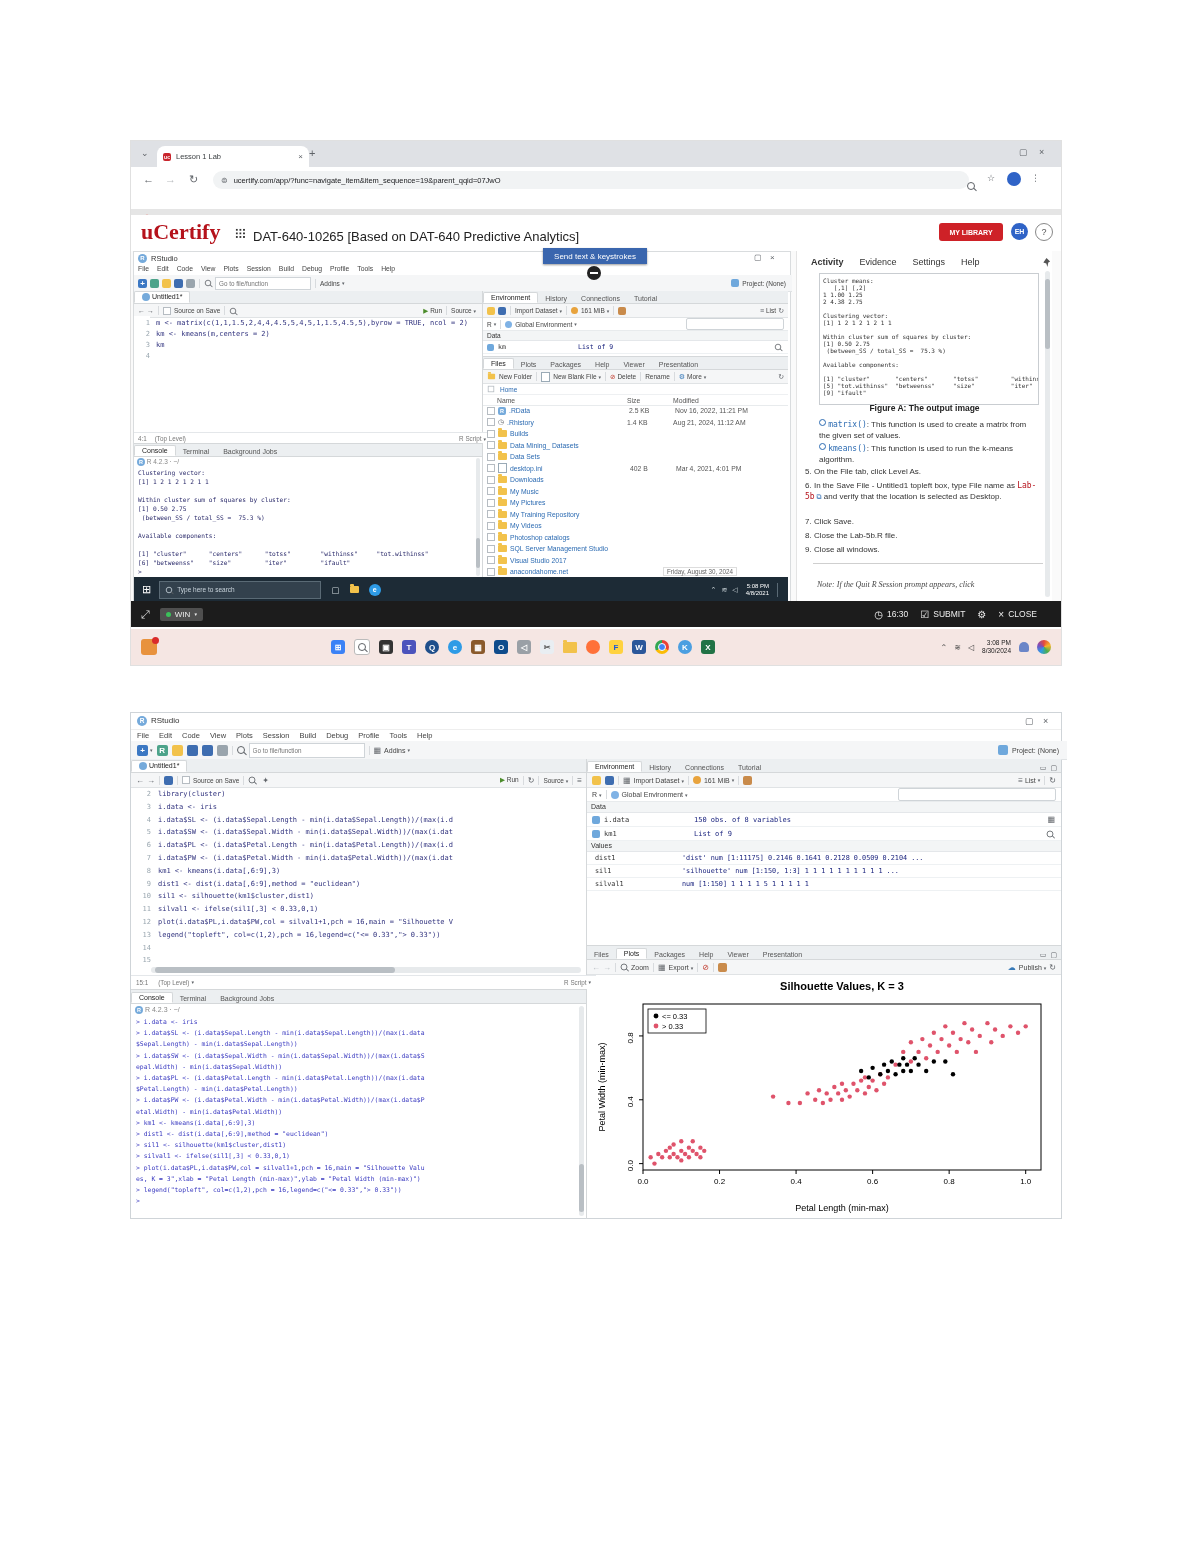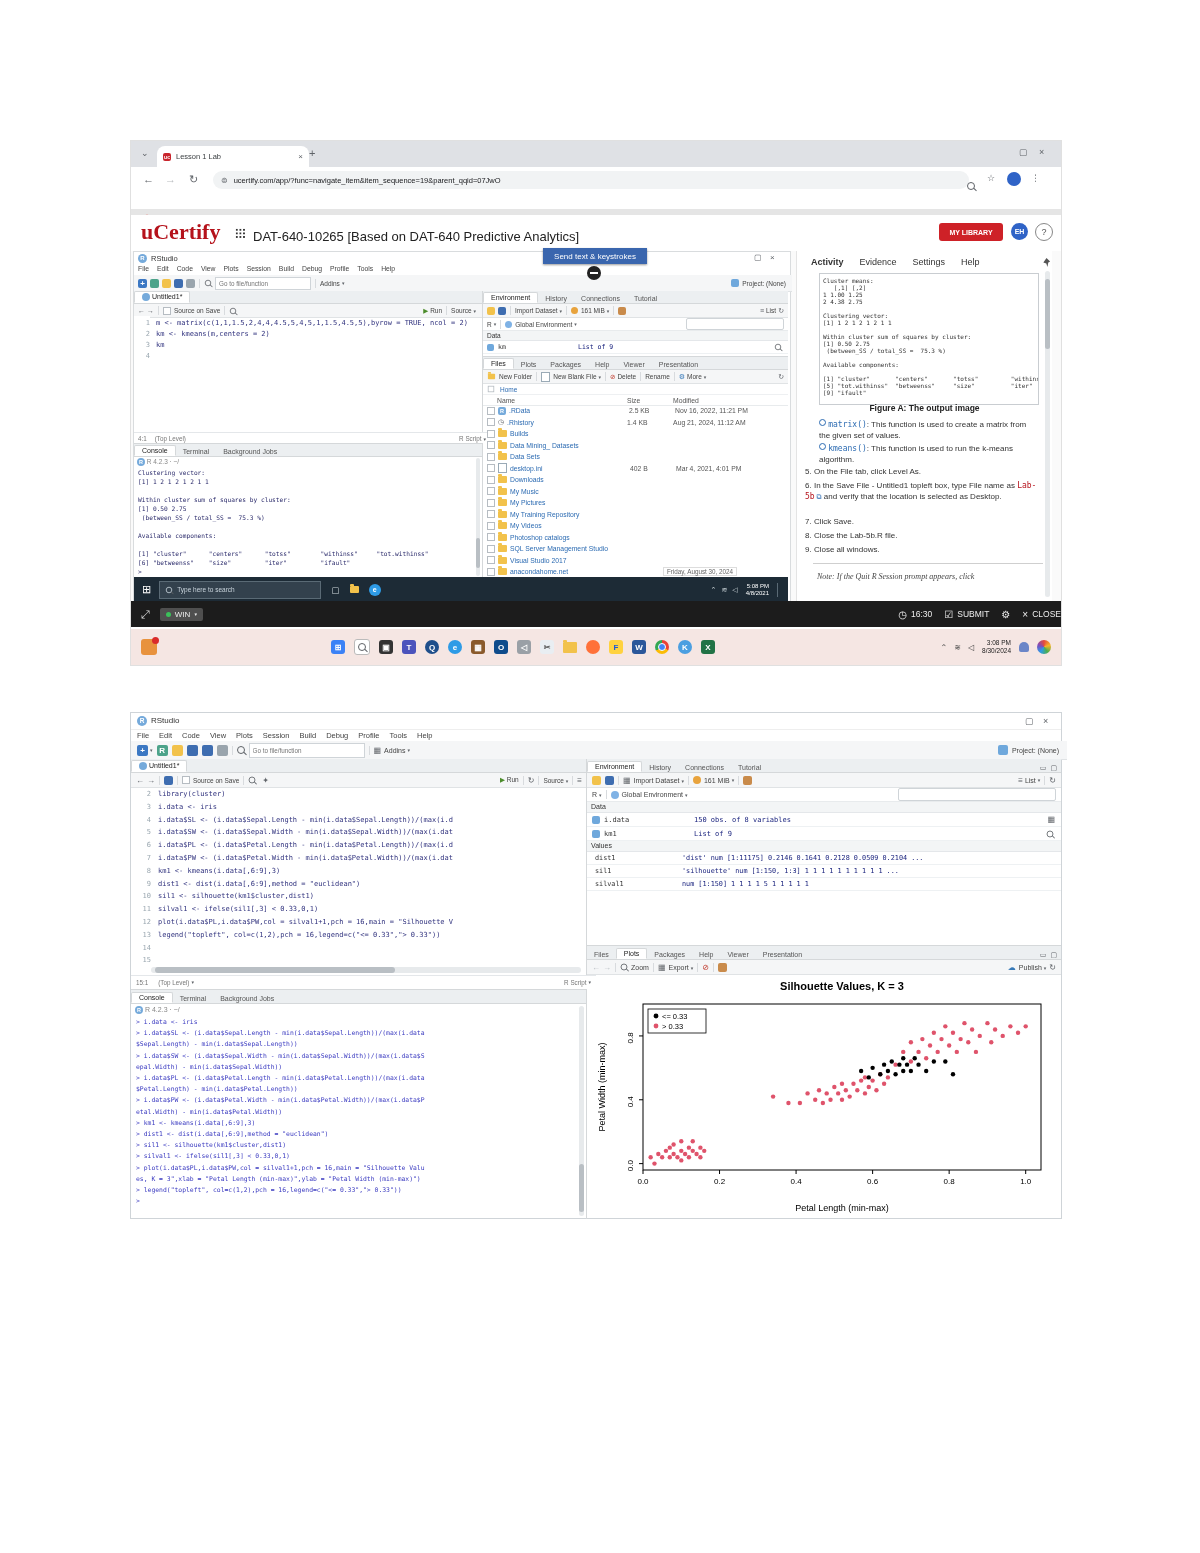--- a/index.html
+++ b/index.html
@@ -461,42 +461,42 @@
         </div>
         <div class="r steptxt" style="left:22px;top:192px;width:216px">
           <span class="bullcirc"></span>
           <span class="mono" style="color:#2c6bb2">kmeans()</span><span>: This function is used to run the k-means algorithm.</span>
         </div>
         <div class="r steptxt" style="left:8px;top:216px;width:236px"><span>5.</span> <span>On the File tab, click Level As.</span></div>
         <div class="r steptxt" style="left:8px;top:230px;width:236px"><span>6.</span> <span>In the Save File - Untitled1 topleft box, type File name as </span><span style="color:#b5121b;font-family:'DejaVu Sans Mono',monospace">Lab-5b</span><span class="gicon" style="font-size:7px;color:#2c6bb2"> ⧉</span><span> and verify that the location is selected as Desktop.</span></div>
         <div class="r steptxt" style="left:8px;top:266px;width:236px"><span>7.</span> <span>Click Save.</span></div>
         <div class="r steptxt" style="left:8px;top:280px;width:236px"><span>8.</span> <span>Close the Lab-5b.R file.</span></div>
         <div class="r steptxt" style="left:8px;top:294px;width:236px"><span>9.</span> <span>Close all windows.</span></div>
-        <div class="r notebox" style="left:16px;top:312px;width:222px;height:38px;padding:8px 4px 0 4px;overflow:hidden">Note: If the Quit R Session prompt appears, click</div>
+        <div class="r notebox" style="left:16px;top:312px;width:222px;height:38px;padding:16px 4px 0 4px;overflow:hidden">Note: If the Quit R Session prompt appears, click</div>
         <div class="r sbv" style="left:248px;top:20px;width:5px;height:326px">
             <div class="sbthumb" style="width:5px;height:70px;margin-top:8px"></div>
           </div>
       </div>
     </div>
 
     <div class="r blkbar" style="left:0;top:460px;width:930px;height:26px">
       <span class="gicon" style="color:#ddd;font-size:11px;margin:0 10px">⤢</span>
       <div class="winpill">
           <span class="gdot"></span>
           <span>WIN</span>
           <span style="font-size:5px;margin-left:4px">▾</span>
         </div>
       <span style="flex:1"></span>
       <span class="gicon" style="color:#eee;font-size:10px">◷</span>
       <span style="margin:0 12px 0 4px">16:30</span>
       <span class="gicon" style="color:#eee;font-size:10px">☑</span>
       <span style="margin:0 12px 0 4px">SUBMIT</span>
       <span class="gicon" style="color:#eee;font-size:10px;margin-right:12px">⚙</span>
       <span class="gicon" style="color:#eee;font-size:10px">×</span>
-      <span style="margin:0 0 0 4px">CLOSE</span>
+      <span style="margin:0 24px 0 4px">CLOSE</span>
     </div>
 
     <div class="r hostbar" style="left:0;top:488px;width:930px;height:36px">
       <span class="r tkic" style="left:10px;top:10px;width:16px;height:16px;background:#e8923d;border-radius:3px">
           <span style="position:absolute;margin:-14px 0 0 12px;width:7px;height:7px;border-radius:50%;background:#d92b2b"></span>
         </span>
       <div class="r" style="left:200px;top:10px;display:flex;gap:9px;align-items:center">
         <span class="tkic" style="background:#3b82f6">⊞</span>
         <span class="tkic" style="background:#fff;border:1px solid #bbb">
             <span class="mag"></span>

